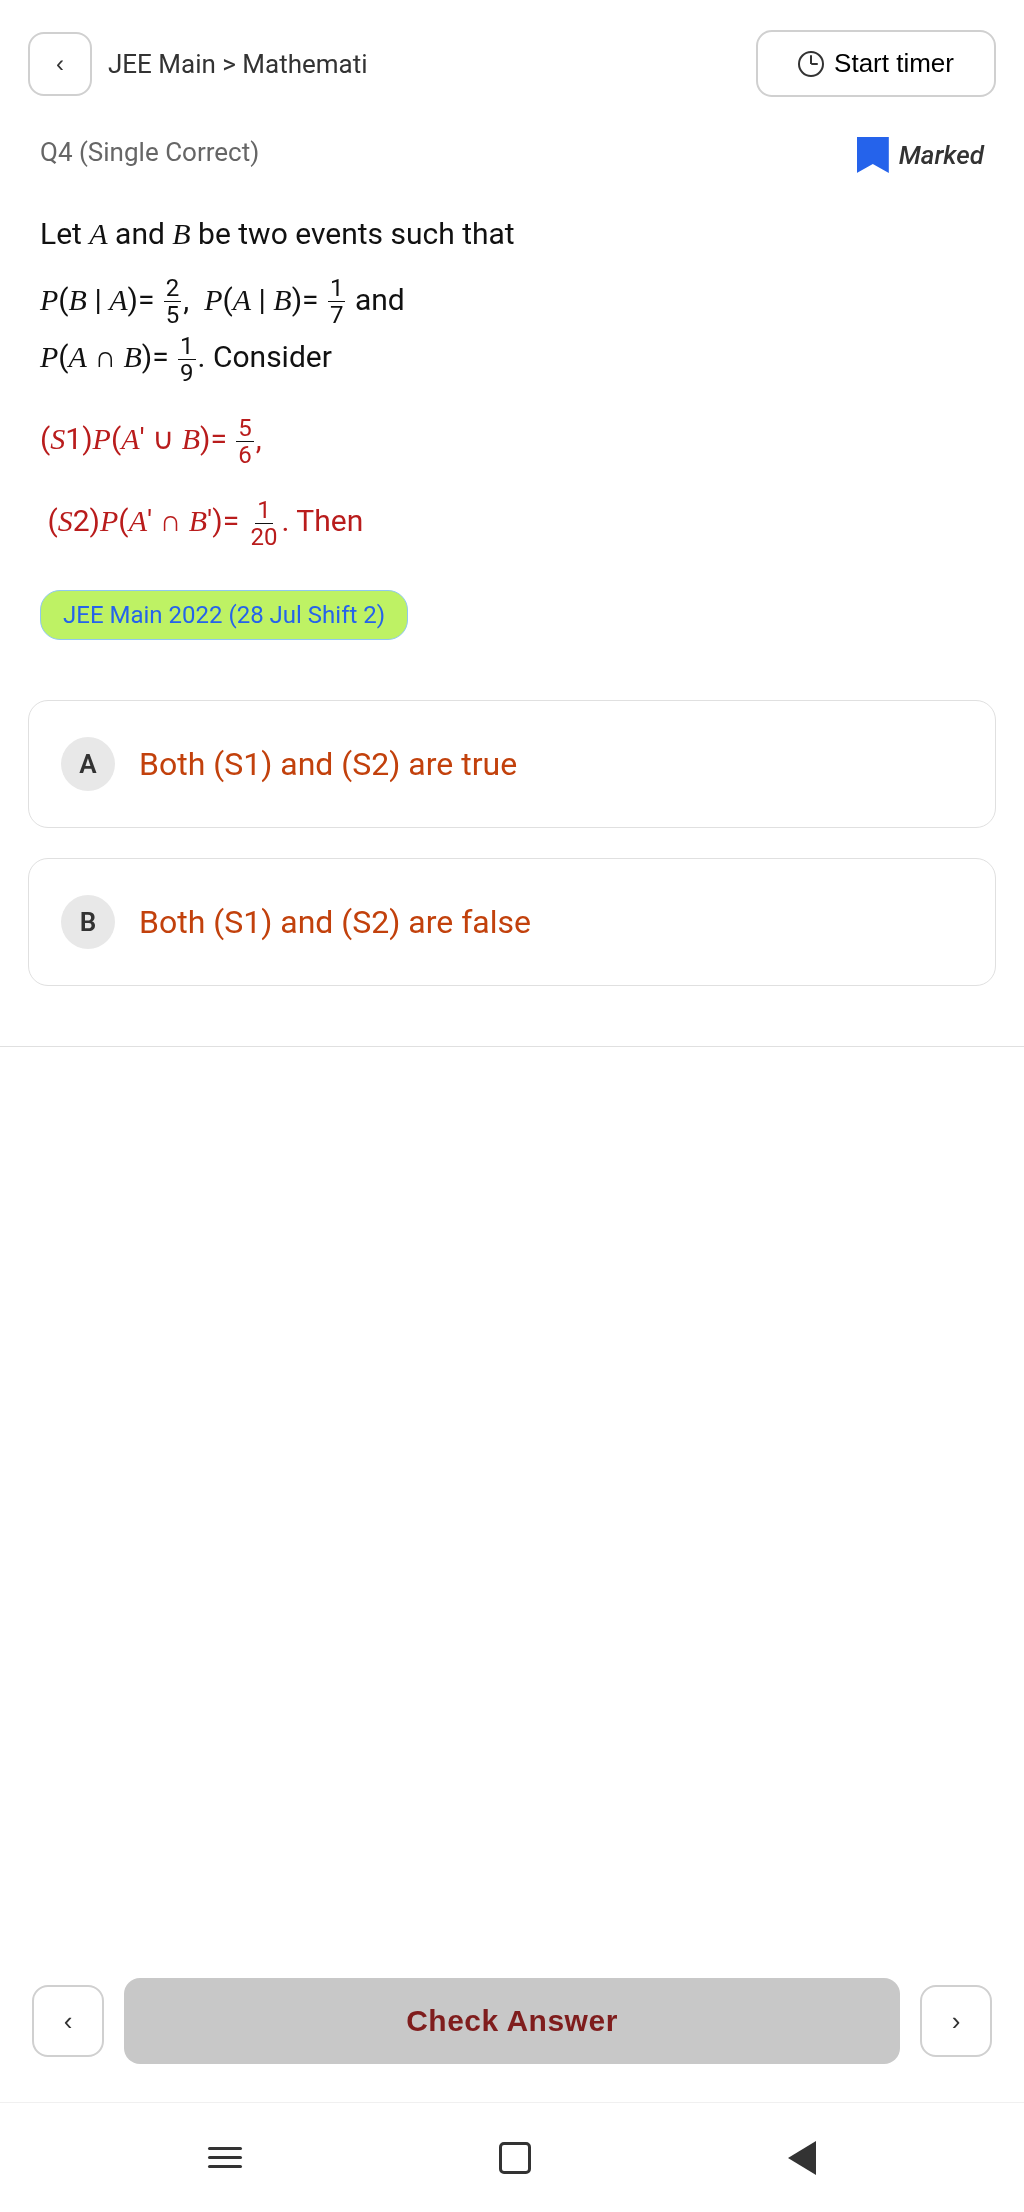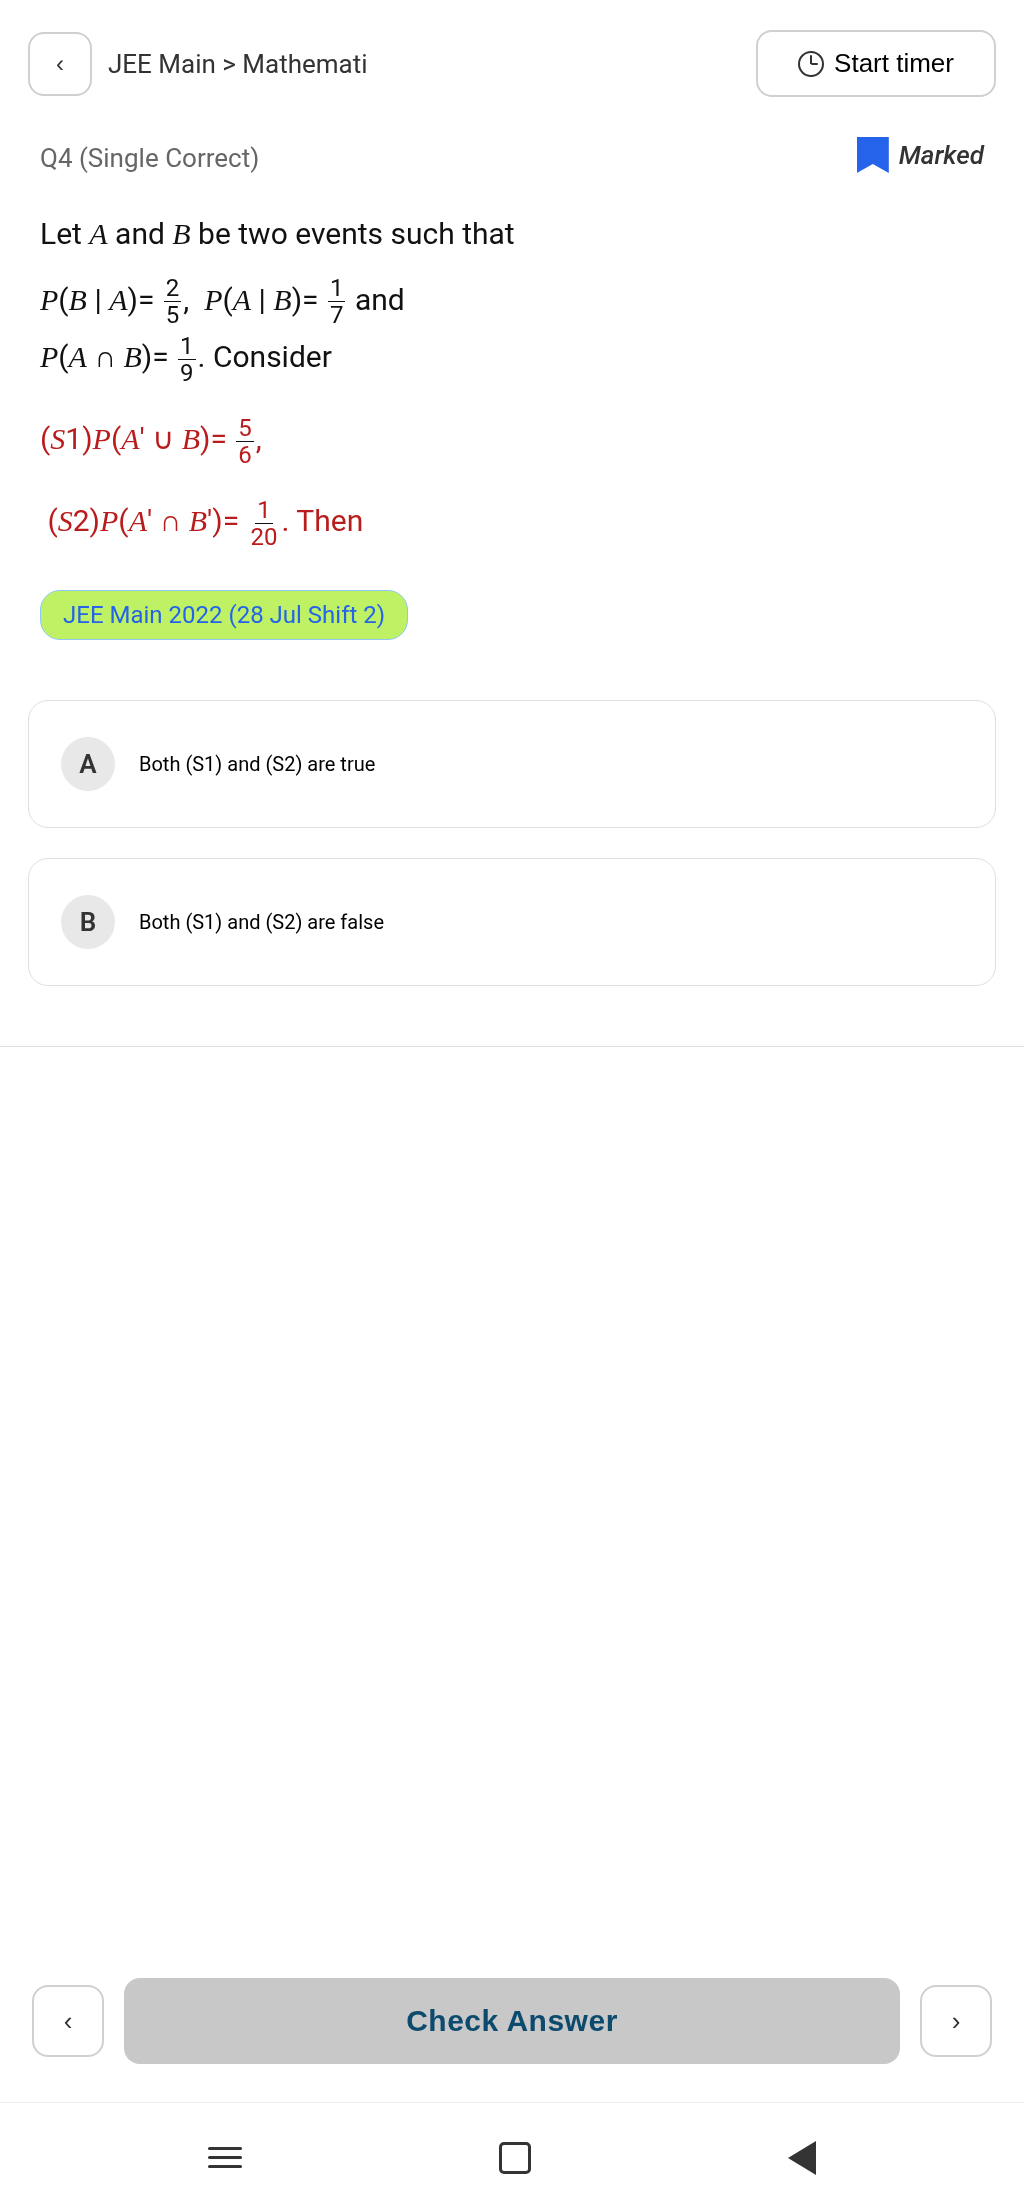--- a/index.html
+++ b/index.html
@@ -82,21 +82,21 @@
       width: 2px;
       height: 8px;
       background: #333;
       transform: translateX(-50%);
       transform-origin: bottom center;
     }
 
     
     .q-row {
       display: flex;
-      align-items: flex-end;
+      align-items: flex-start;
       justify-content: space-between;
       padding: 20px 40px 16px 40px;
     }
 
     .q-label {
       font-size: 26px;
       color: #666;
       font-weight: 400;
     }
 
@@ -197,22 +197,22 @@
       display: flex;
       align-items: center;
       justify-content: center;
       font-size: 26px;
       font-weight: 600;
       color: #333;
       flex-shrink: 0;
     }
 
     .option-text {
-      font-size: 20px;
-      color: #000000;
+      font-size: 32px;
+      color: #c2410c;
     }
 
     
     .divider {
       height: 1px;
       background: #e0e0e0;
       margin: 20px 0 0 0;
     }
 
     
@@ -244,21 +244,21 @@
 
     .check-answer-btn {
       flex: 1;
       margin: 0 20px;
       background: #c8c8c8;
       border: none;
       border-radius: 16px;
       padding: 26px;
       font-size: 30px;
       font-weight: 700;
-      color: #0c4a6e;
+      color: #7f1d1d;
       cursor: pointer;
       letter-spacing: 0.5px;
     }
 
     
     .android-bar {
       position: absolute;
       bottom: 0;
       left: 0;
       right: 0;

